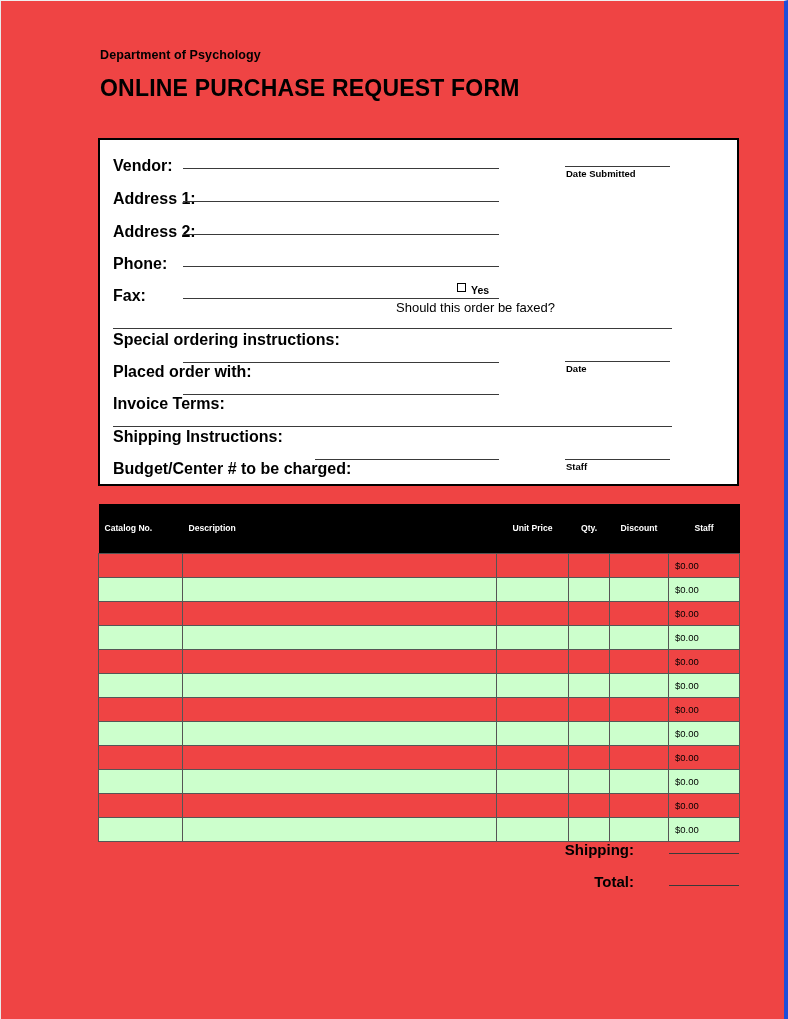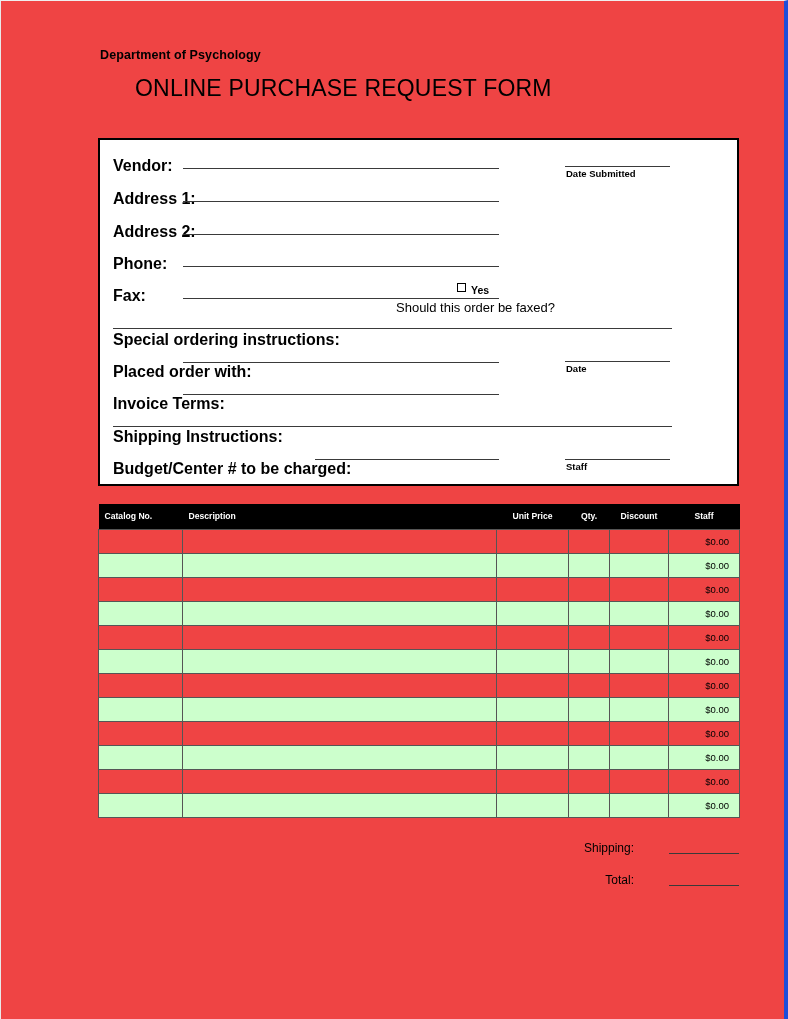--- a/index.html
+++ b/index.html
@@ -35,26 +35,25 @@
     font-size: 12.5px;
     font-weight: bold;
     color: #000;
     letter-spacing: 0.1px;
     line-height: 1.2;
     white-space: nowrap;
   }
   .form-title {
     margin-top: 12px;
     font-size: 23px;
-    font-weight: normal;
+    font-weight: bold;
     color: #000;
     letter-spacing: 0.2px;
     line-height: 1.15;
     white-space: nowrap;
-    margin-left: 35px;
   }
 
   
   .form-box {
     position: absolute;
     left: 97px;
     top: 137px;
     width: 641px;
     height: 348px;
     border: 2px solid #000;
@@ -114,21 +113,21 @@
     width: 641px;
     border-collapse: collapse;
     table-layout: fixed;
   }
   .items-table th {
     background: #000;
     color: #fff;
     font-size: 8.6px;
     font-weight: bold;
     height: 17px;
-    padding: 4px 6px;
+    padding: 16px 6px;
     border: none;
     line-height: 1;
   }
   .items-table th.left {
     text-align: left;
   }
   .items-table th.center {
     text-align: center;
   }
   .items-table td {
@@ -136,21 +135,20 @@
     height: 23px;
     padding: 0 6px;
     font-size: 9.5px;
     color: #000;
     line-height: 1;
   }
   .items-table tr.alt td {
     background: #ccffcc;
   }
   .items-table td.total-cell {
-    text-align: right;
     padding-right: 10px;
   }
   .col-catalog { width: 84px; }
   .col-desc    { width: 314px; }
   .col-price   { width: 72px; }
   .col-qty     { width: 41px; }
   .col-disc    { width: 59px; }
   .col-total   { width: 71px; }
 
   
@@ -161,22 +159,22 @@
     width: 180px;
   }
   .totals-row {
     position: relative;
     height: 32px;
   }
   .totals-label {
     position: absolute;
     right: 107px;
     top: 3px;
-    font-size: 12px;
-    font-weight: normal;
+    font-size: 15px;
+    font-weight: bold;
     color: #000;
     white-space: nowrap;
     line-height: 1;
     padding-left: 22px;
   }
   .totals-rule {
     position: absolute;
     left: 108px;
     top: 14px;
     width: 70px;

